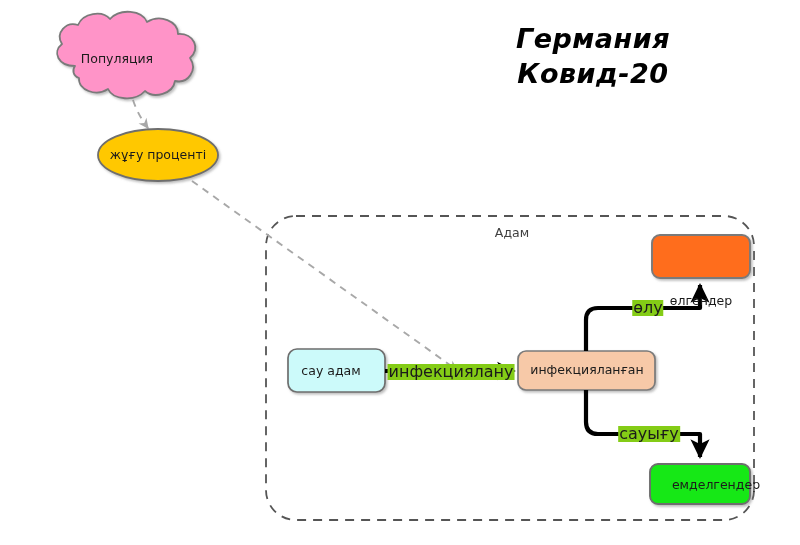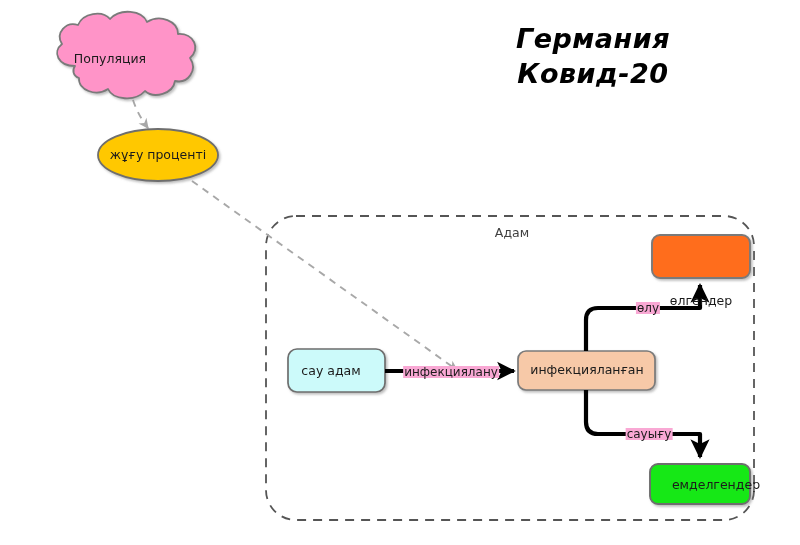--- a/index.html
+++ b/index.html
@@ -41,23 +41,23 @@
     user-select: none;
   }
 
   .node-lbl {
     font-size: 12.5px;
     text-align: center;
     transform: translate(-50%, -50%);
   }
 
   .edge-lbl {
-    font-size: 12px;
+    font-size: 16px;
     transform: translate(-50%, -50%);
-    background: #f9a8d4;
+    background: #84cc16;
     padding: 0 1px;
   }
 
   .container-lbl {
     font-size: 12.5px;
     transform: translate(-50%, -50%);
     color: #404040;
   }
 
   #title {
@@ -145,21 +145,21 @@
     <path d="M 586 351 L 586 320 Q 586 308, 598 308 L 700 308 L 700 285" fill="none" stroke="#000000" stroke-width="4.2" stroke-linejoin="round" marker-end="url(#blackHead)"></path>
 
     <path d="M 586 390 L 586 422 Q 586 434, 598 434 L 700 434 L 700 457" fill="none" stroke="#000000" stroke-width="4.2" stroke-linejoin="round" marker-end="url(#blackHead)"></path>
   </svg>
 
   <div id="title">
     <span class="t-line">Германия</span>
     <span class="t-line">Ковид-20</span>
   </div>
 
-  <div class="lbl node-lbl" style="left:110px; top:59px;">Популяция</div>
+  <div class="lbl node-lbl" style="left:117px; top:59px;">Популяция</div>
 
   <div class="lbl node-lbl" style="left:158px; top:155px;">жұғу проценті</div>
 
   <div class="lbl node-lbl" style="left:331px; top:371px;">сау адам</div>
 
   <div class="lbl node-lbl" style="left:587px; top:370px;">инфекцияланған</div>
 
   <div class="lbl node-lbl" style="left:701px; top:257px;margin-top:44px;">өлгендер</div>
 
   <div class="lbl node-lbl" style="left:700px; top:485px;margin-left:16px;">емделгендер</div>

